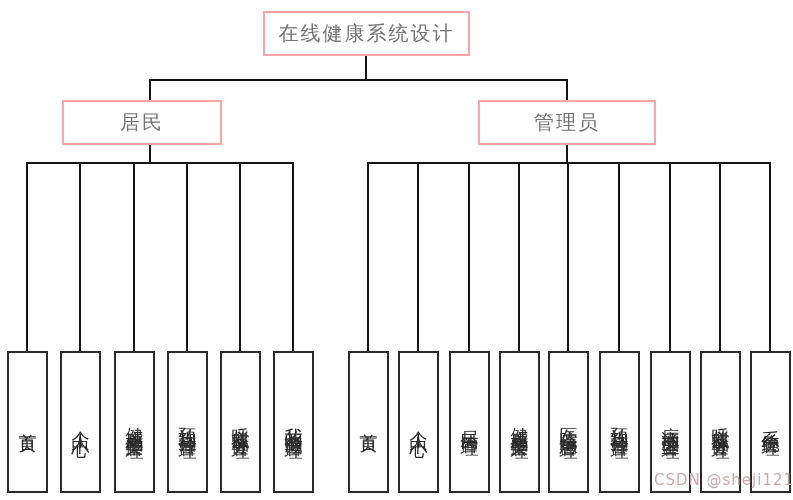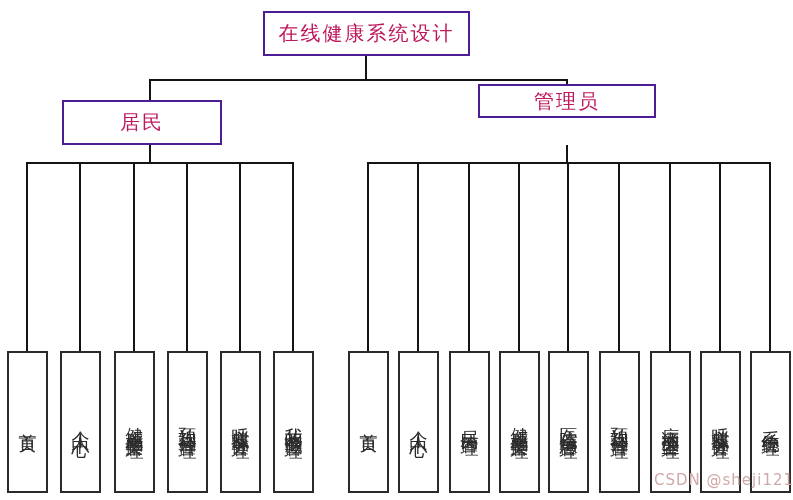--- a/index.html
+++ b/index.html
@@ -5,21 +5,21 @@
   html,body{margin:0;padding:0;background:#ffffff;}
   #stage{
     position:relative;width:793px;height:500px;background:#ffffff;overflow:hidden;
     font-family:"DejaVu Sans","Liberation Sans",sans-serif;color:#262626;
   }
   .node{
     position:absolute;box-sizing:border-box;background:#ffffff;
     display:flex;align-items:center;justify-content:center;
   }
   .parent-box{
-    border:2px solid #4c1d95;font-size:20px;letter-spacing:2px;color:#be185d;
+    border:2px solid #fca5a5;font-size:20px;letter-spacing:2px;color:#737373;
   }
   .leaf-box{
     border:2px solid #2a2a2a;top:351px;width:41px;height:142px;
     writing-mode:vertical-rl;text-orientation:upright;
     font-size:18px;letter-spacing:3px;line-height:1;color:#2b2b2b;
   }
   .line{position:absolute;background:#141414;}
   .vline{width:2px;}
   .hline{height:2px;}
   #watermark{
@@ -33,21 +33,21 @@
 <div id="stage">
 
   <div class="node parent-box" style="left:263px;top:11px;width:207px;height:45px;">在线健康系统设计</div>
 
   <div class="line vline" style="left:365px;top:56px;height:24px;"></div>
   <div class="line hline" style="left:149px;top:79px;width:419px;"></div>
   <div class="line vline" style="left:149px;top:79px;height:22px;"></div>
   <div class="line vline" style="left:566px;top:79px;height:22px;"></div>
 
   <div class="node parent-box" style="left:62px;top:100px;width:160px;height:45px;">居民</div>
-  <div class="node parent-box" style="left:478px;top:84px;width:178px;height:34px;">管理员</div>
+  <div class="node parent-box" style="left:478px;top:100px;width:178px;height:45px;">管理员</div>
 
   <div class="line vline" style="left:149px;top:145px;height:18px;"></div>
   <div class="line hline" style="left:26px;top:162px;width:268px;"></div>
   <div class="line vline" style="left:26px;top:162px;height:189px;"></div>
   <div class="line vline" style="left:79px;top:162px;height:189px;"></div>
   <div class="line vline" style="left:133px;top:162px;height:189px;"></div>
   <div class="line vline" style="left:186px;top:162px;height:189px;"></div>
   <div class="line vline" style="left:239px;top:162px;height:189px;"></div>
   <div class="line vline" style="left:292px;top:162px;height:189px;"></div>
 

